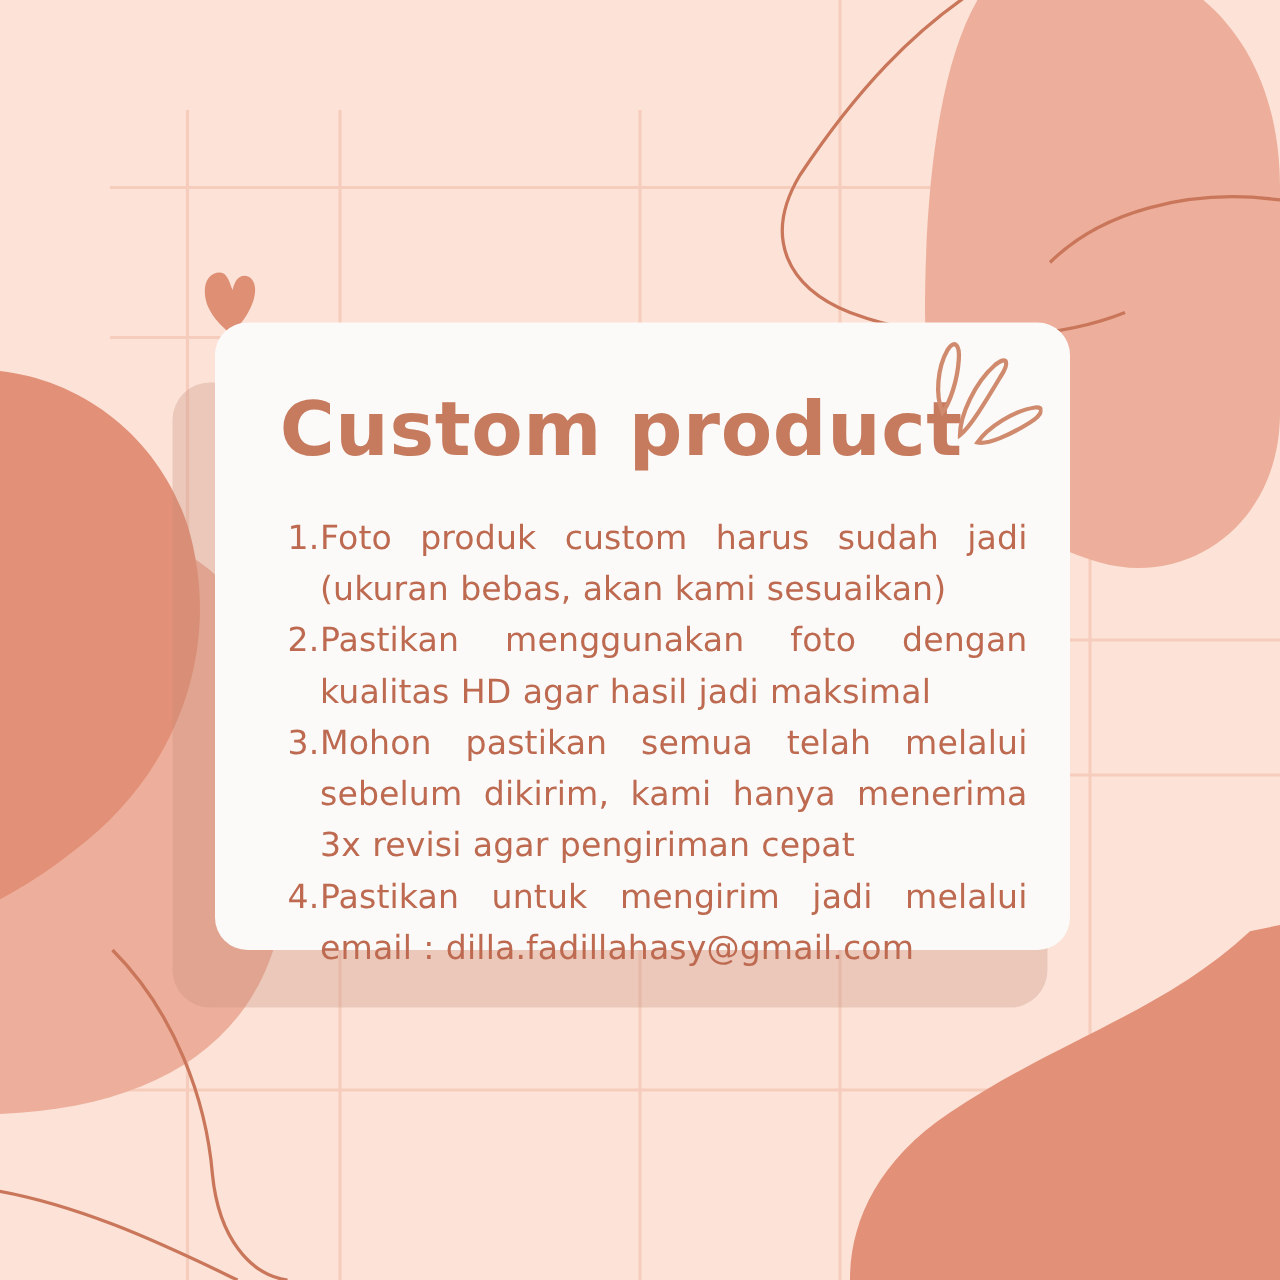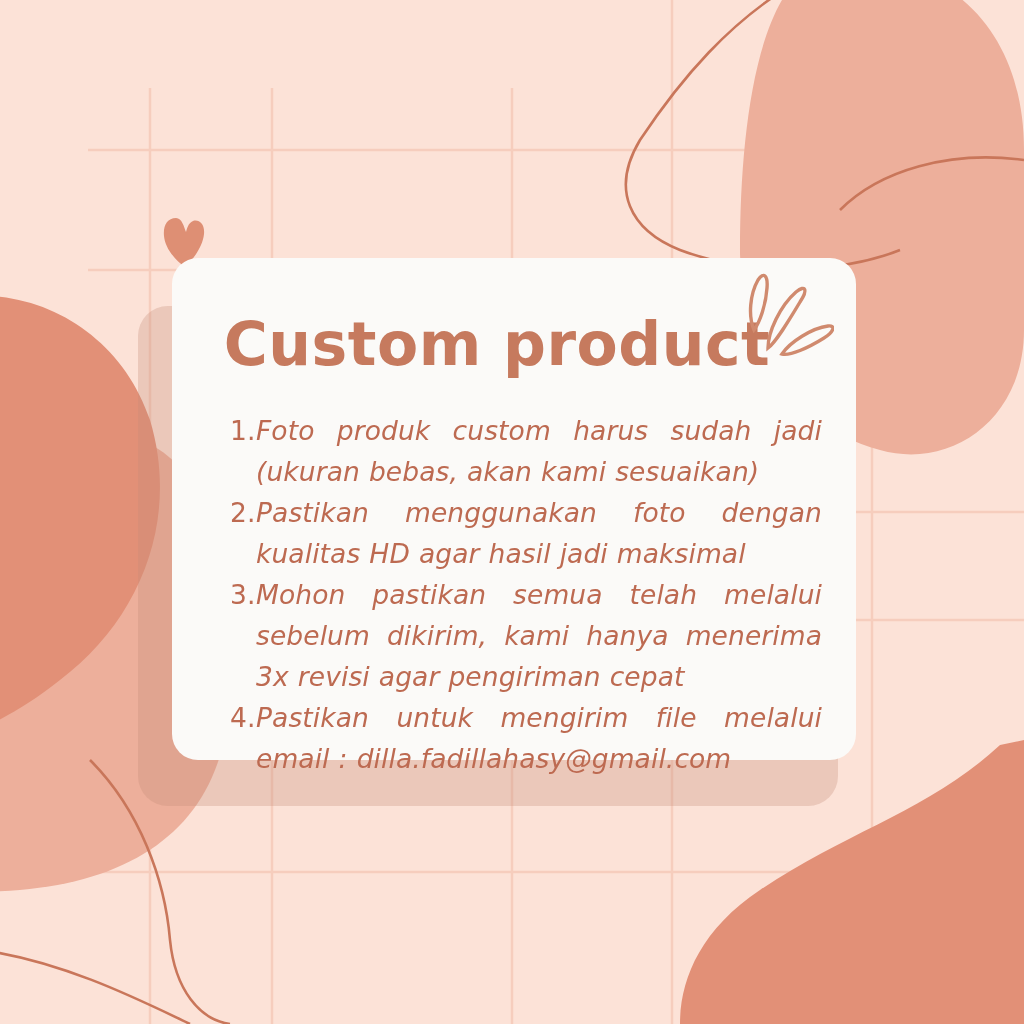--- a/index.html
+++ b/index.html
@@ -101,21 +101,20 @@
   .li-num {
     flex: 0 0 auto;
     width: 26px;
     text-align: left;
   }
   .li-text {
     flex: 1 1 auto;
     text-align: justify;
     text-align-last: left;
     word-spacing: 0.5px;
-    font-style: italic;
   }
 </style>
 </head>
 <body>
 
 <div id="poster">
 
   <svg class="bg-layer" viewBox="0 0 1024 1024" xmlns="http://www.w3.org/2000/svg">
     <g stroke="#F6CDBD" stroke-width="2.5" fill="none">
       <line x1="150" y1="88" x2="150" y2="1024"></line>
@@ -167,21 +166,21 @@
       <li>
         <span class="li-num">2.</span>
         <span class="li-text">Pastikan menggunakan foto dengan kualitas HD agar hasil jadi maksimal</span>
       </li>
       <li>
         <span class="li-num">3.</span>
         <span class="li-text">Mohon pastikan semua telah melalui sebelum dikirim, kami hanya menerima 3x revisi agar pengiriman cepat</span>
       </li>
       <li>
         <span class="li-num">4.</span>
-        <span class="li-text">Pastikan untuk mengirim file melalui email : dilla.fadillahasy@gmail.com</span>
+        <span class="li-text">Pastikan untuk mengirim jadi melalui email : dilla.fadillahasy@gmail.com</span>
       </li>
     </ul>
   </div>
 
   <svg class="sparkle" viewBox="0 0 96 86" xmlns="http://www.w3.org/2000/svg">
     <g fill="none" stroke="#D08A6E" stroke-width="3.4" stroke-linecap="round">
       <path d="M 16 58 C 10 44 12 22 20 8 C 26 -1 30 4 29 16 C 28 32 22 50 16 58 Z"></path>
       <path d="M 30 76 C 30 60 42 34 58 20 C 68 12 70 18 62 30 C 50 50 38 70 30 76 Z"></path>
       <path d="M 44 82 C 52 70 74 56 90 54 C 98 53 96 60 86 66 C 70 76 52 84 44 82 Z"></path>
     </g>

